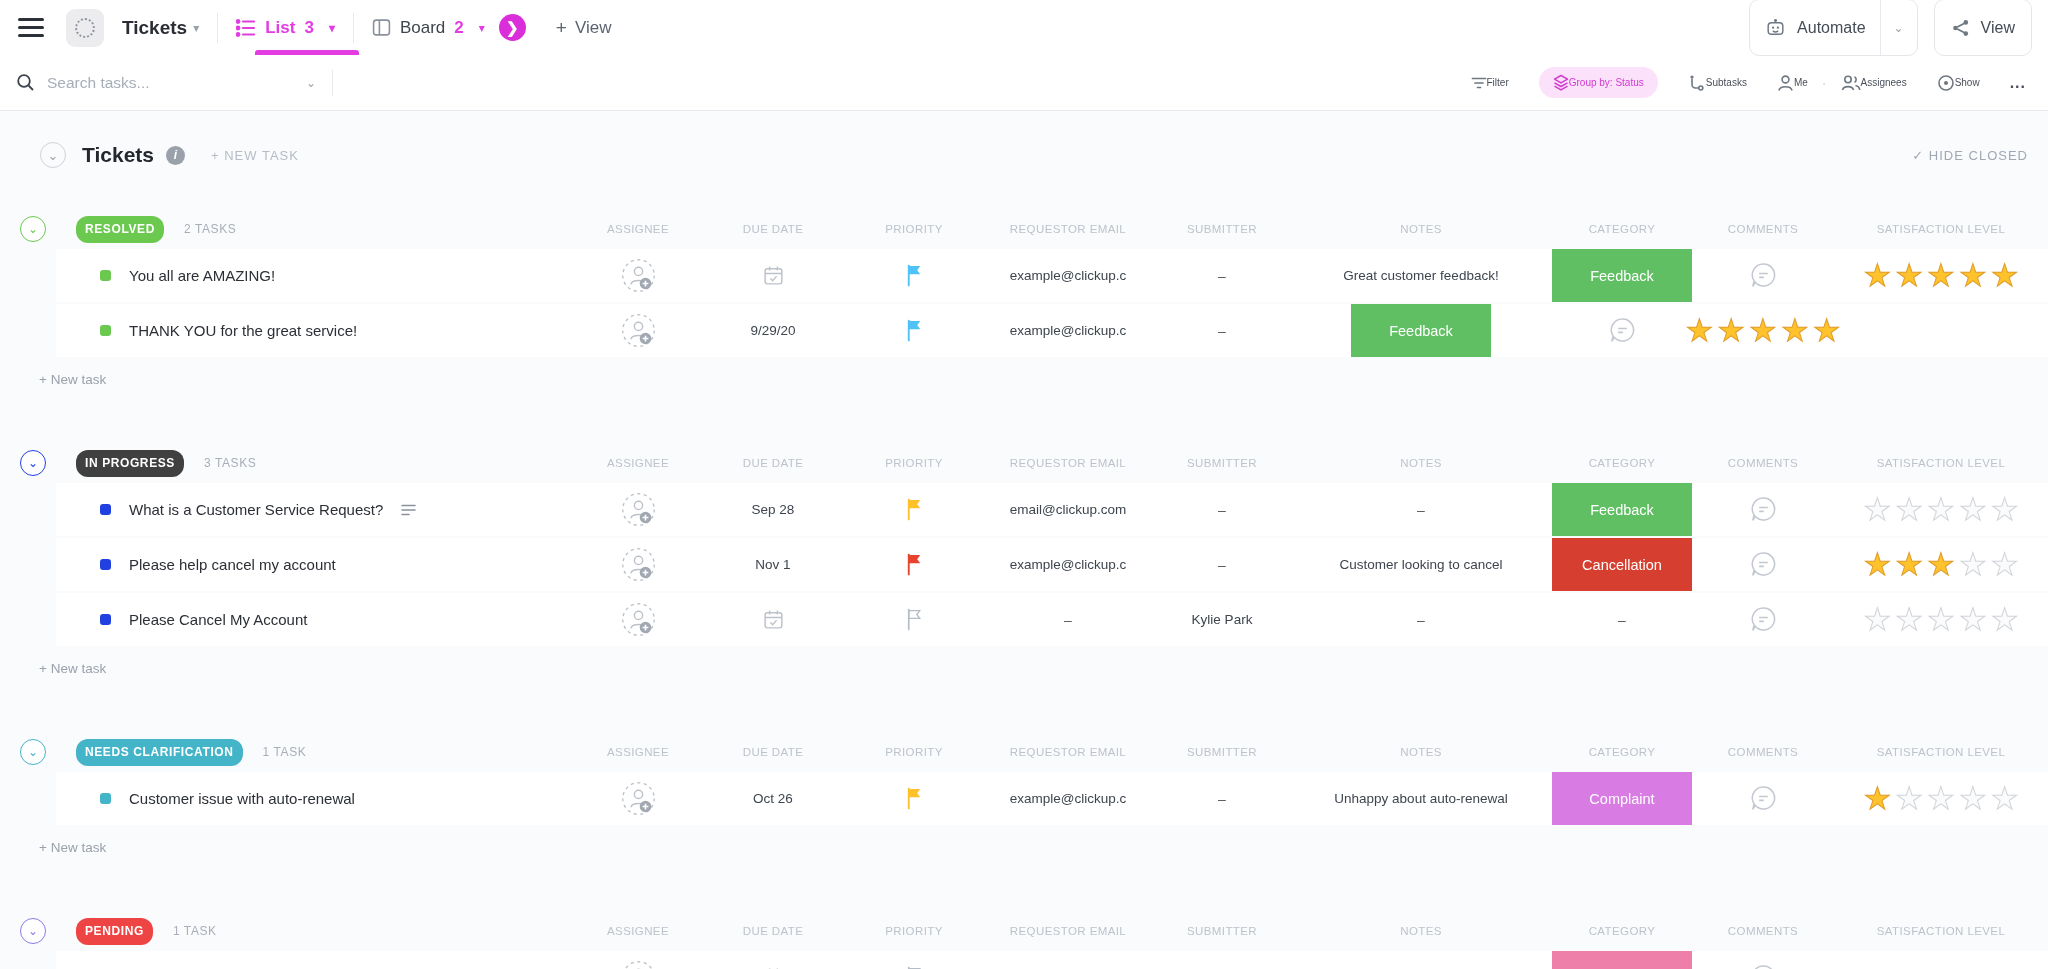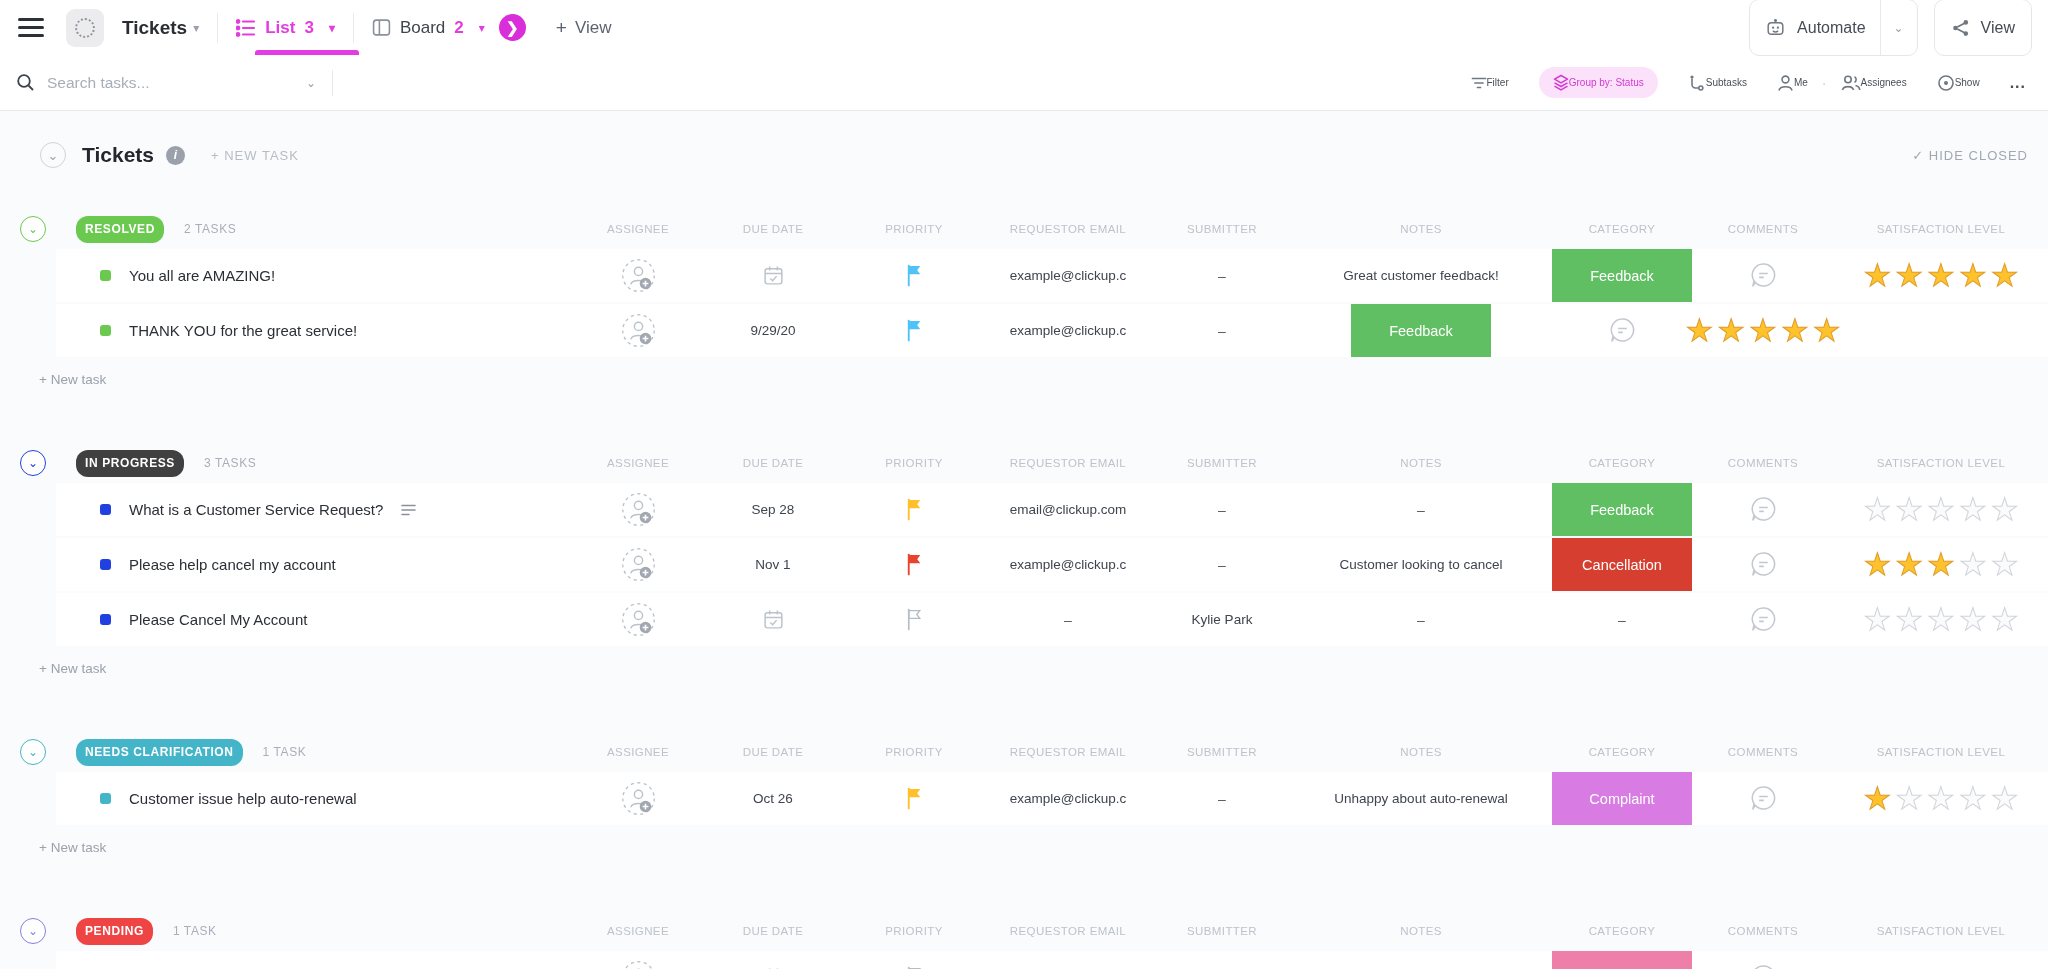--- a/index.html
+++ b/index.html
@@ -552,21 +552,21 @@
             <span class="col-label">SUBMITTER</span>
             <span class="col-label">NOTES</span>
             <span class="col-label">CATEGORY</span>
             <span class="col-label">COMMENTS</span>
             <span class="col-label">SATISFACTION LEVEL</span>
           </div>
           <div class="rows">
             <div class="cols trow">
               <div class="cell cell-title">
                 <span class="sq" style="background: rgb(68, 181, 200);"></span>
-                <span class="ttl">Customer issue help auto-renewal</span>
+                <span class="ttl">Customer issue with auto-renewal</span>
               </div>
               <div class="cell">
                 <svg width="35" height="35" viewBox="0 0 34 34">
     <circle cx="17" cy="17" r="15.3" fill="none" stroke="#bcc2ca" stroke-width="1.3" stroke-dasharray="3 3.4"></circle>
     <circle cx="17" cy="13" r="4" fill="none" stroke="#bcc2ca" stroke-width="1.4"></circle>
     <path d="M9.5 25.5 c1.8-4.8 13.2-4.8 15 0" fill="none" stroke="#bcc2ca" stroke-width="1.4"></path>
     <circle cx="23.8" cy="24.8" r="5.6" fill="#a2a8b1"></circle>
     <path d="M23.8 22 v5.6 M21 24.8 h5.6" stroke="#fff" stroke-width="1.5"></path>
                 </svg>
               </div>

